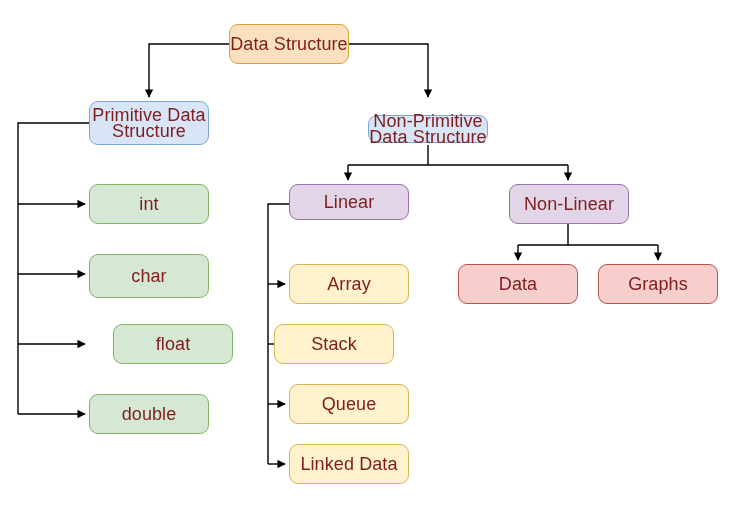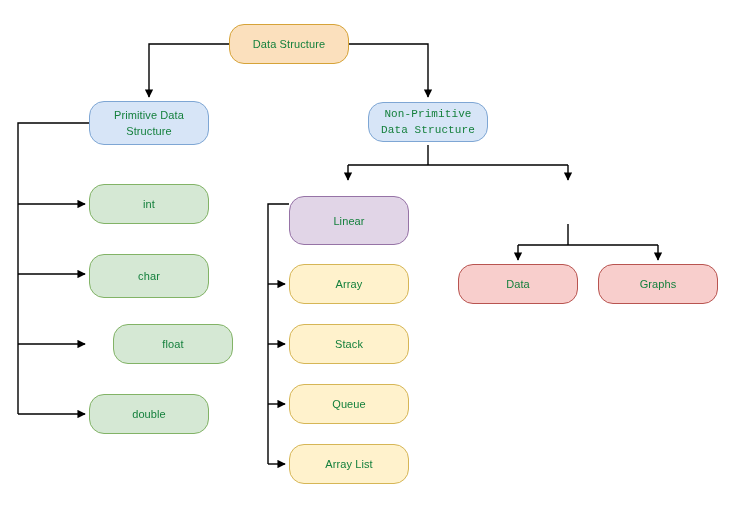--- a/index.html
+++ b/index.html
@@ -21,30 +21,30 @@
     position: absolute;
     left: 0;
     top: 0;
     width: 751px;
     height: 510px;
     pointer-events: none;
   }
   .node {
     position: absolute;
     box-sizing: border-box;
-    border-radius: 15px;
+    border-radius: 9px;
     border-width: 1px;
     border-style: solid;
     display: flex;
     align-items: center;
     justify-content: center;
     text-align: center;
-    font-size: 11px;
+    font-size: 18px;
     line-height: 16px;
-    color: #15803d;
+    color: #7f1d1d;
     white-space: pre-line;
     letter-spacing: 0.1px;
   }
 </style>
 </head>
 <body>
 
 <div id="canvas" style="background: rgb(255, 255, 255);">
 
   <svg id="edges" viewBox="0 0 751 510" width="751" height="510" xmlns="http://www.w3.org/2000/svg">
@@ -80,27 +80,28 @@
       <path d="M 268 284 L 285 284" marker-end="url(#arrow)"></path>
       <path d="M 268 344 L 285 344" marker-end="url(#arrow)"></path>
       <path d="M 268 404 L 285 404" marker-end="url(#arrow)"></path>
       <path d="M 268 464 L 285 464" marker-end="url(#arrow)"></path>
     </g>
   </svg>
 
   <div class="node" style="left: 229px; top: 24px; width: 120px; height: 40px; background: rgb(251, 224, 189); border-color: rgb(214, 163, 56);">Data Structure</div>
   <div class="node" style="left: 89px; top: 101px; width: 120px; height: 44px; background: rgb(215, 229, 247); border-color: rgb(126, 166, 212);">Primitive Data
 Structure</div>
-  <div class="node" style="left: 368px; top: 102px; width: 120px; height: 40px; background: rgb(215, 229, 247); border-color: rgb(126, 166, 212); font-family: Liberation Mono, monospace;">Non-Primitive
+  <div class="node" style="left: 368px; top: 115px; width: 120px; height: 28px; background: rgb(215, 229, 247); border-color: rgb(126, 166, 212);">Non-Primitive
 Data Structure</div>
   <div class="node" style="left: 89px; top: 184px; width: 120px; height: 40px; background: rgb(213, 232, 212); border-color: rgb(130, 179, 102);">int</div>
   <div class="node" style="left: 89px; top: 254px; width: 120px; height: 44px; background: rgb(213, 232, 212); border-color: rgb(130, 179, 102);">char</div>
   <div class="node" style="left: 89px; top: 324px; width: 120px; height: 40px; background: rgb(213, 232, 212); border-color: rgb(130, 179, 102); margin-left: 24px;">float</div>
   <div class="node" style="left: 89px; top: 394px; width: 120px; height: 40px; background: rgb(213, 232, 212); border-color: rgb(130, 179, 102);">double</div>
-  <div class="node" style="left: 289px; top: 196px; width: 120px; height: 49px; background: rgb(225, 213, 231); border-color: rgb(150, 115, 166);">Linear</div>
+  <div class="node" style="left: 289px; top: 184px; width: 120px; height: 36px; background: rgb(225, 213, 231); border-color: rgb(150, 115, 166);">Linear</div>
+  <div class="node" style="left: 509px; top: 184px; width: 120px; height: 40px; background: rgb(225, 213, 231); border-color: rgb(150, 115, 166);">Non-Linear</div>
   <div class="node" style="left: 289px; top: 264px; width: 120px; height: 40px; background: rgb(255, 242, 204); border-color: rgb(214, 182, 86);">Array</div>
-  <div class="node" style="left: 289px; top: 324px; width: 120px; height: 40px; background: rgb(255, 242, 204); border-color: rgb(214, 182, 86);">Stack</div>
+  <div class="node" style="left: 274px; top: 324px; width: 120px; height: 40px; background: rgb(255, 242, 204); border-color: rgb(214, 182, 86);">Stack</div>
   <div class="node" style="left: 289px; top: 384px; width: 120px; height: 40px; background: rgb(255, 242, 204); border-color: rgb(214, 182, 86);">Queue</div>
-  <div class="node" style="left: 289px; top: 444px; width: 120px; height: 40px; background: rgb(255, 242, 204); border-color: rgb(214, 182, 86);">Array List</div>
+  <div class="node" style="left: 289px; top: 444px; width: 120px; height: 40px; background: rgb(255, 242, 204); border-color: rgb(214, 182, 86);">Linked Data</div>
   <div class="node" style="left: 458px; top: 264px; width: 120px; height: 40px; background: rgb(248, 206, 204); border-color: rgb(184, 84, 80);">Data</div>
   <div class="node" style="left: 598px; top: 264px; width: 120px; height: 40px; background: rgb(248, 206, 204); border-color: rgb(184, 84, 80);">Graphs</div>
 
 </div>
 
 </body></html>

